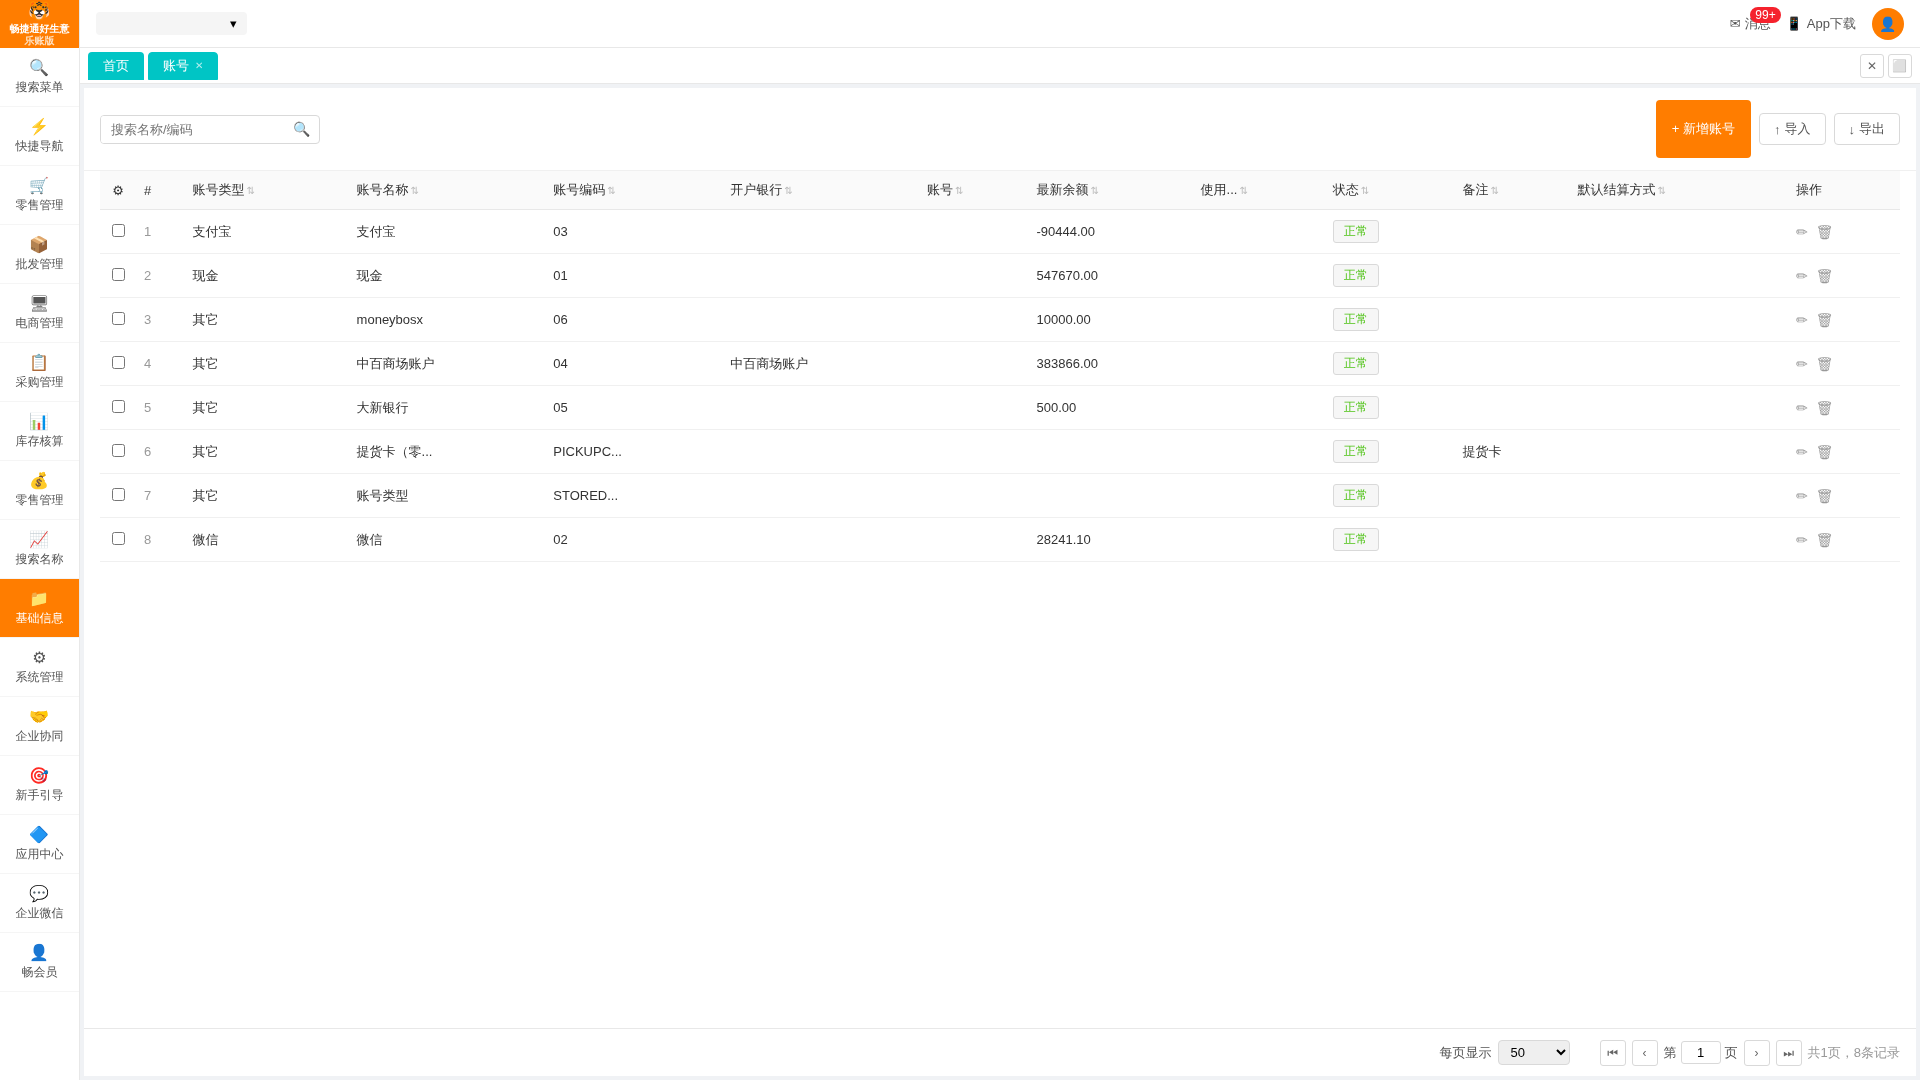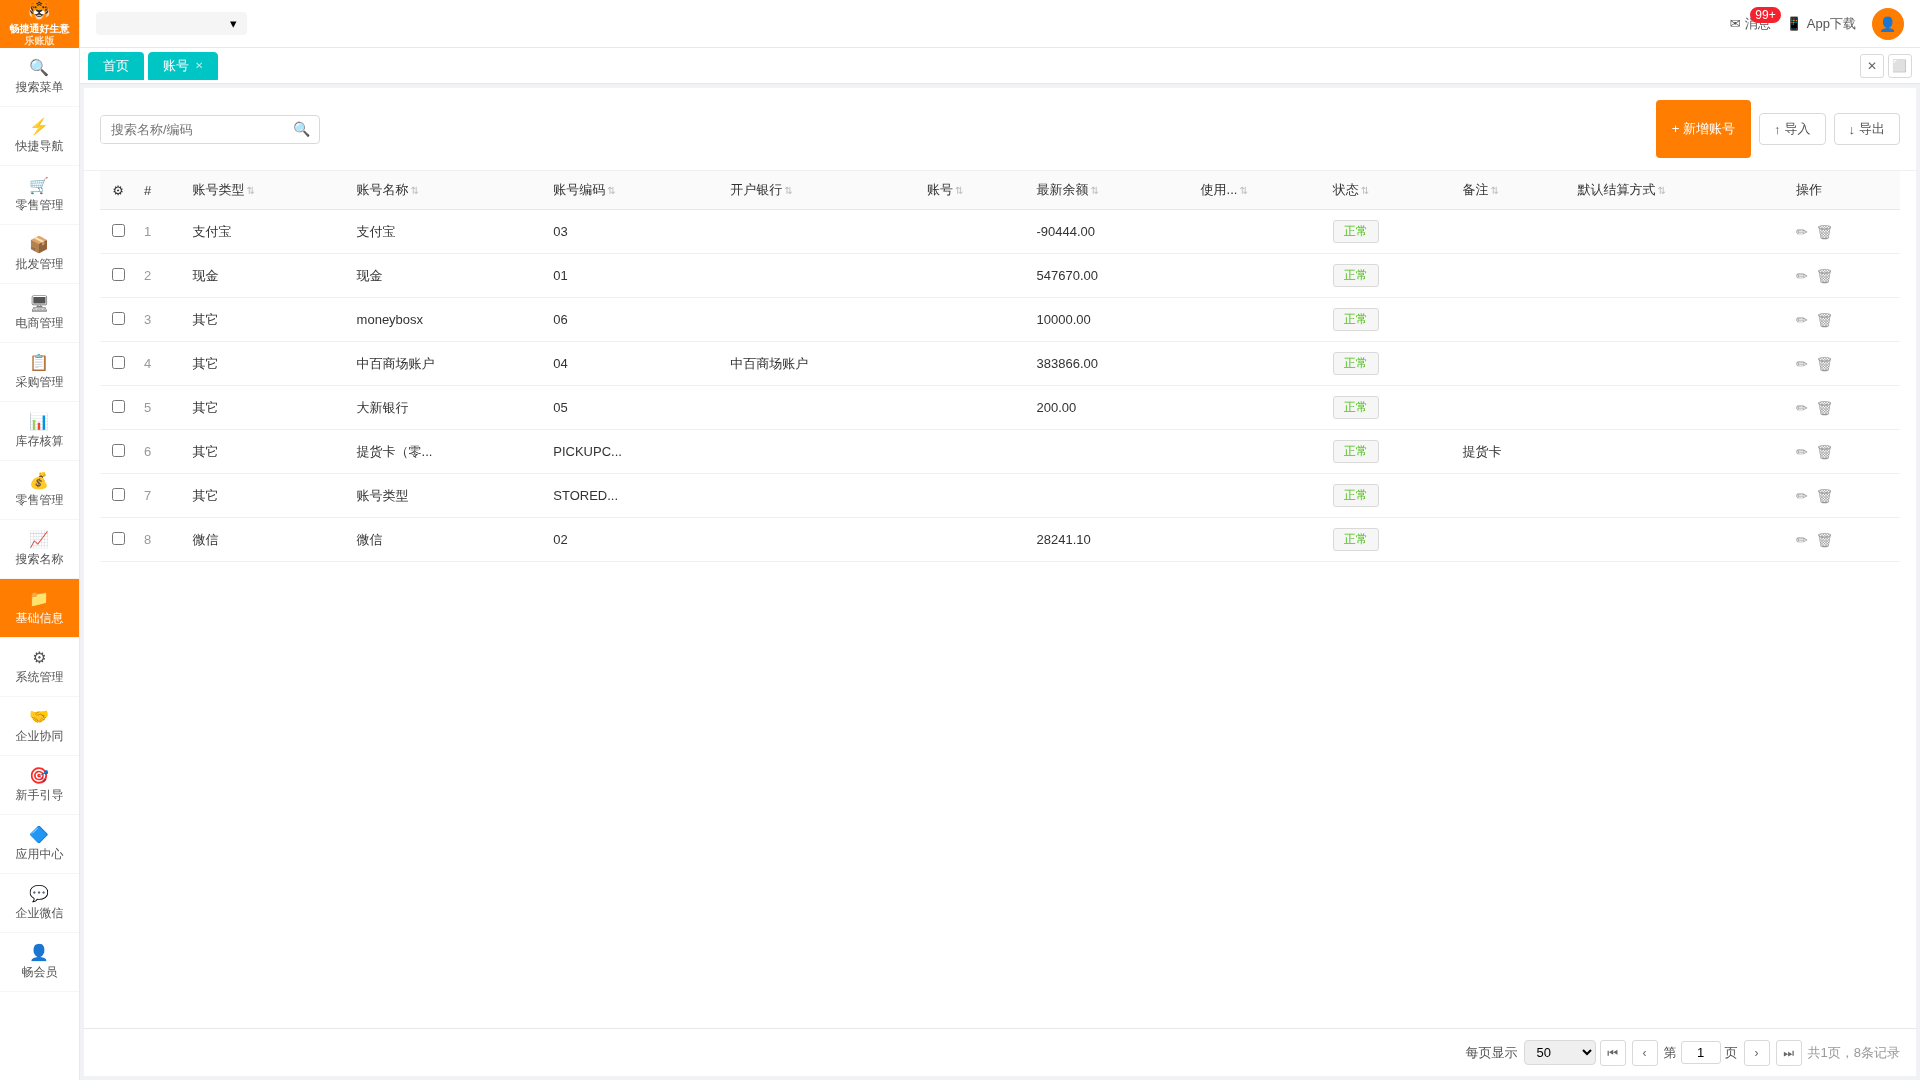--- a/index.html
+++ b/index.html
@@ -304,21 +304,21 @@
 
     
     .footer {
       height: 48px;
       background: #fff;
       border-top: 1px solid #e8e8e8;
       display: flex;
       align-items: center;
       justify-content: flex-end;
       padding: 0 16px;
-      gap: 4px;
+      gap: 30px;
       flex-shrink: 0;
     }
     .per-page {
       display: flex;
       align-items: center;
       gap: 6px;
       font-size: 13px;
       color: #555;
     }
     .per-page select {
@@ -622,21 +622,21 @@
             <tr>
       <td style="text-align:center;">
         <input type="checkbox" style="">
       </td>
       <td class="row-number">5</td>
       <td>其它</td>
       <td>大新银行</td>
       <td>05</td>
       <td></td>
       <td></td>
-      <td>200.00</td>
+      <td>500.00</td>
       <td></td>
       <td>
         <span class="status-badge">正常</span>
       </td>
       <td></td>
       <td></td>
       <td>
         <div class="action-icons">
           <span class="action-icon" title="编辑">✏</span>
           <span class="action-icon" title="删除">🗑</span>

